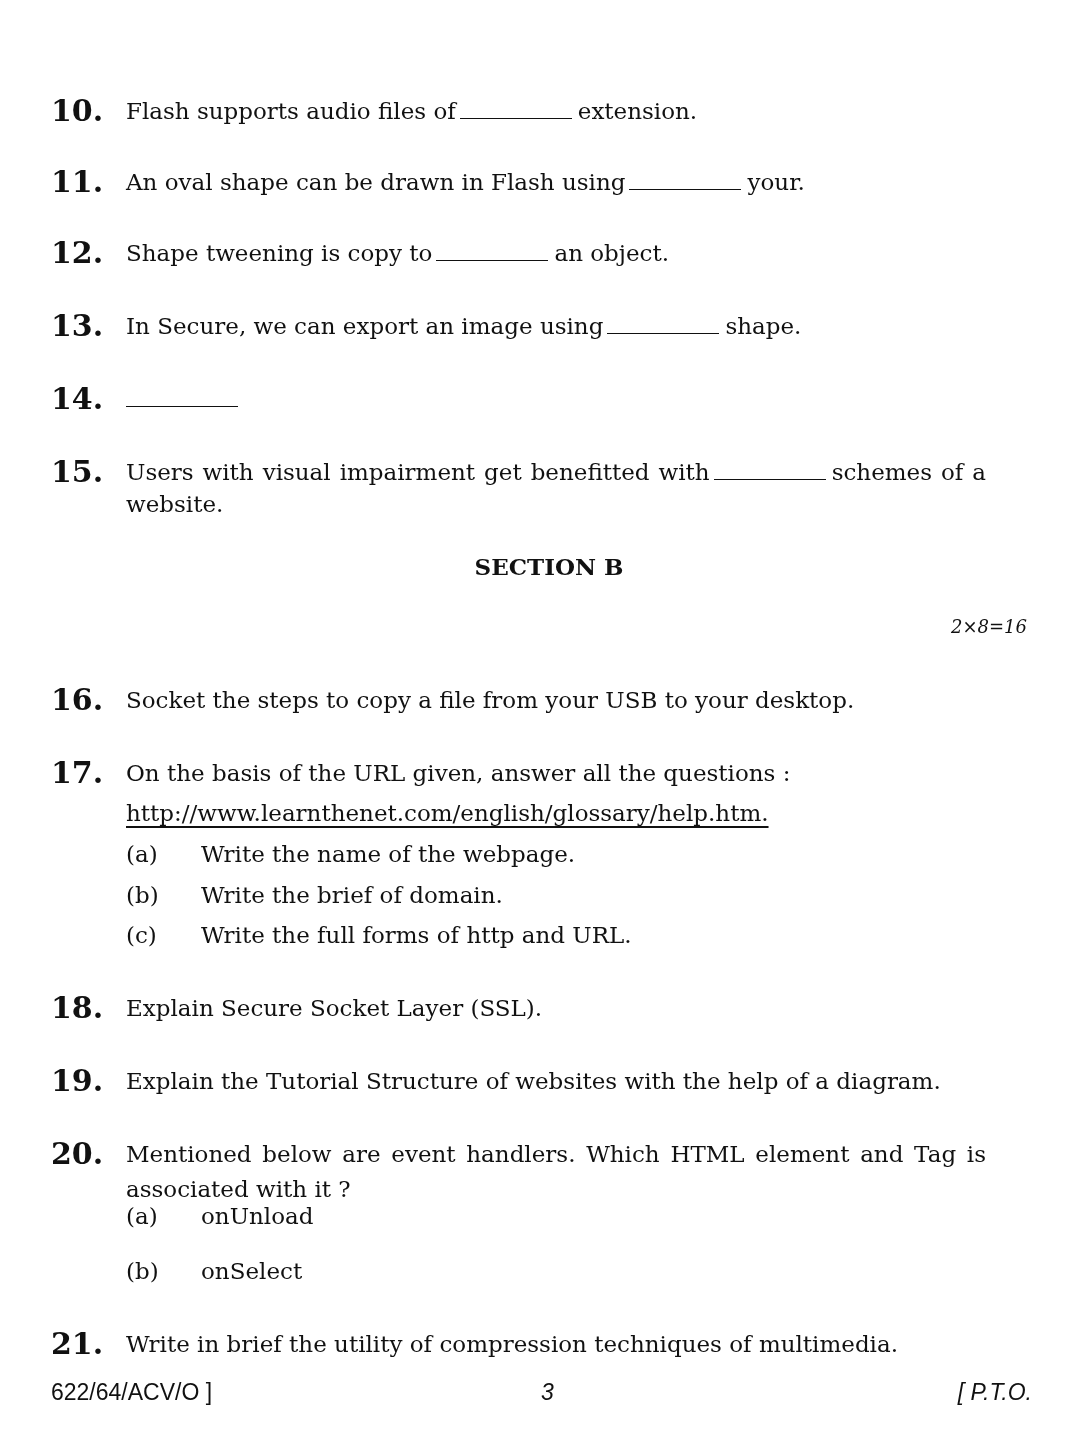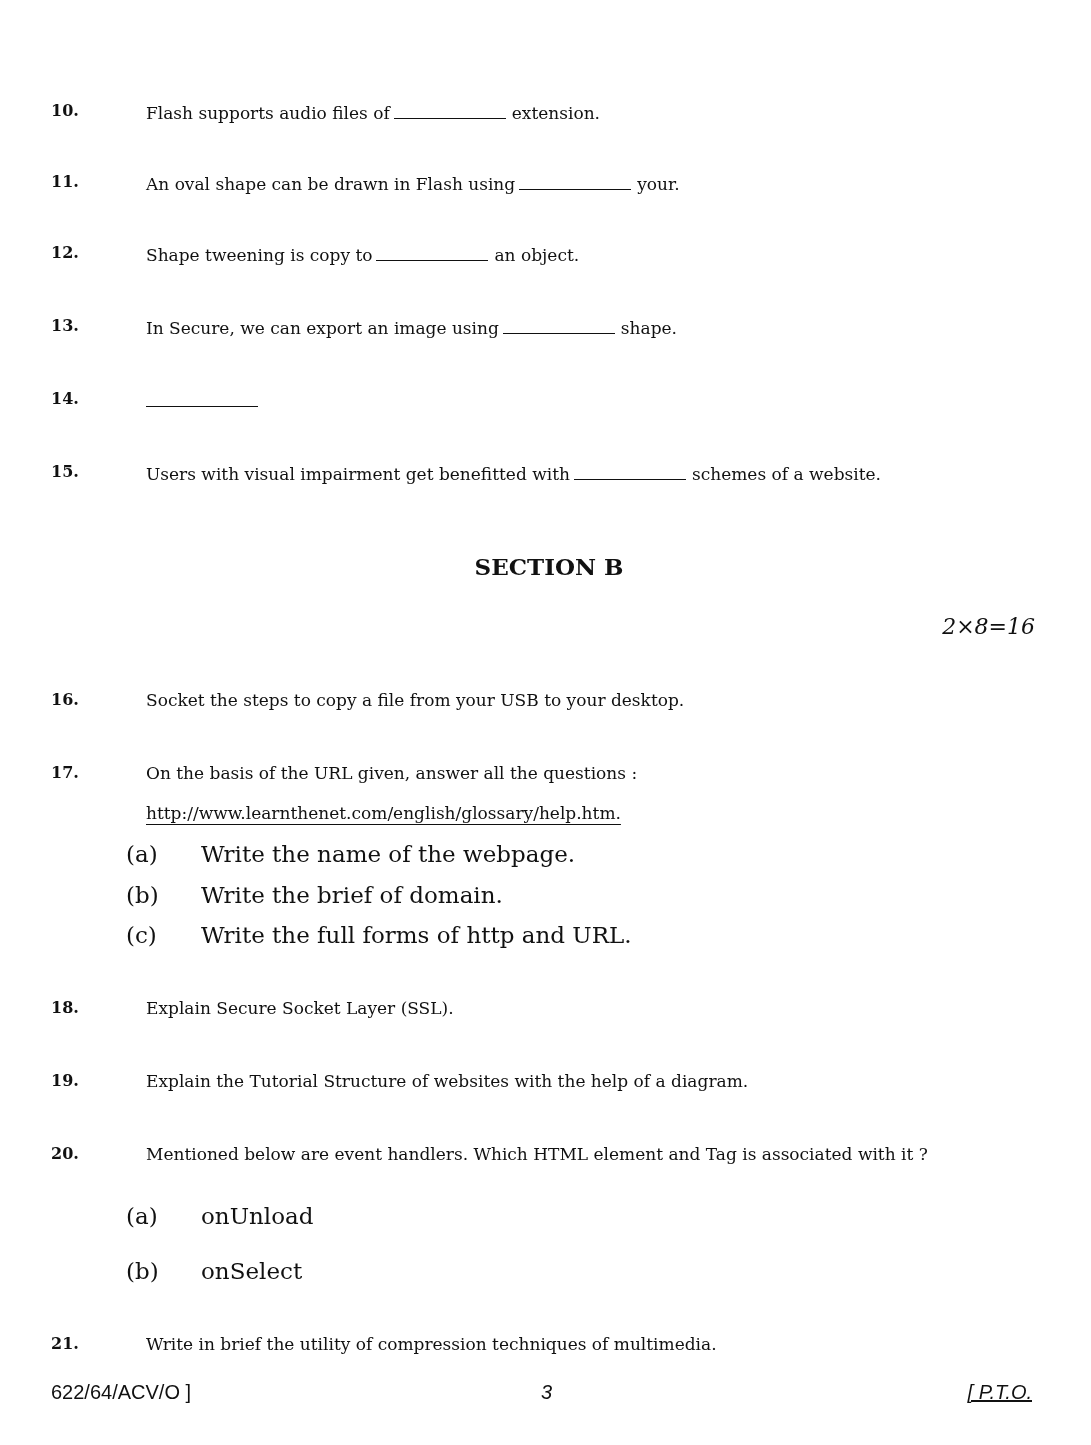--- a/index.html
+++ b/index.html
@@ -5,47 +5,46 @@
     html, body { margin: 0; padding: 0; background: #ffffff; }
     body {
       width: 1091px; height: 1445px; position: relative; overflow: hidden;
       font-family: "DejaVu Serif", "Liberation Serif", serif;
       color: #111111;
     }
     .page { position: absolute; left: 0; top: 0; width: 1091px; height: 1445px; }
     .q { position: absolute; left: 0; width: 1091px; }
     .qnum {
       position: absolute; left: 51px; top: 0;
-      font-weight: bold; font-size: 16px; line-height: 34px; text-align: center;
+      font-weight: bold; font-size: 30px; line-height: 34px; text-align: center;
     }
     .qtext {
       position: absolute; left: 126px; width: 860px; top: 0;
-      font-size: 17px; line-height: 34px;
+      font-size: 23px; line-height: 34px;
       text-align: justify;
-      margin-left: 20px;
     }
     .qtext.tight { line-height: 32px; }
     .blank { display: inline-block; width: 112px; border-bottom: 1.5px solid #111; height: 24px; vertical-align: baseline; margin: 0 6px 0 4px; }
     .url { text-decoration: underline; text-underline-offset: 5px; }
     .sub { position: absolute; left: 126px; font-size: 23px; line-height: 34px; }
     .sub .lbl { position: absolute; left: 0; width: 60px; }
     .sub .txt { position: absolute; left: 75px; white-space: nowrap; }
     .section-title {
       position: absolute; left: 0; width: 1098px; top: 550px; text-align: center;
       font-weight: bold; font-size: 23px; line-height: 34px;
     }
     .marks {
-      position: absolute; right: 56px; top: 611px;
-      font-style: italic; font-size: 22px; line-height: 32px;
+      position: absolute; right: 64px; top: 611px;
+      font-style: italic; font-size: 18px; line-height: 32px;
     }
     .footer { position: absolute; top: 1376px; width: 1091px; height: 32px;
-      font-family: "Liberation Sans", "DejaVu Sans", sans-serif; font-size: 20px; line-height: 32px; }
+      font-family: "Liberation Sans", "DejaVu Sans", sans-serif; font-size: 23px; line-height: 32px; }
     .footer .code { position: absolute; left: 51px; }
     .footer .pnum { position: absolute; left: 541px; font-style: italic; }
-    .footer .pto { position: absolute; right: 59px; font-style: italic; text-decoration: underline; }
+    .footer .pto { position: absolute; right: 59px; font-style: italic; }
   </style>
 </head>
 <body>
 
 <div class="page">
 
   <div class="q" style="top:94px">
     <span class="qnum">10.</span>
     <div class="qtext"><span>Flash supports audio files of</span><span class="blank"></span><span>extension.</span></div>
   </div>

